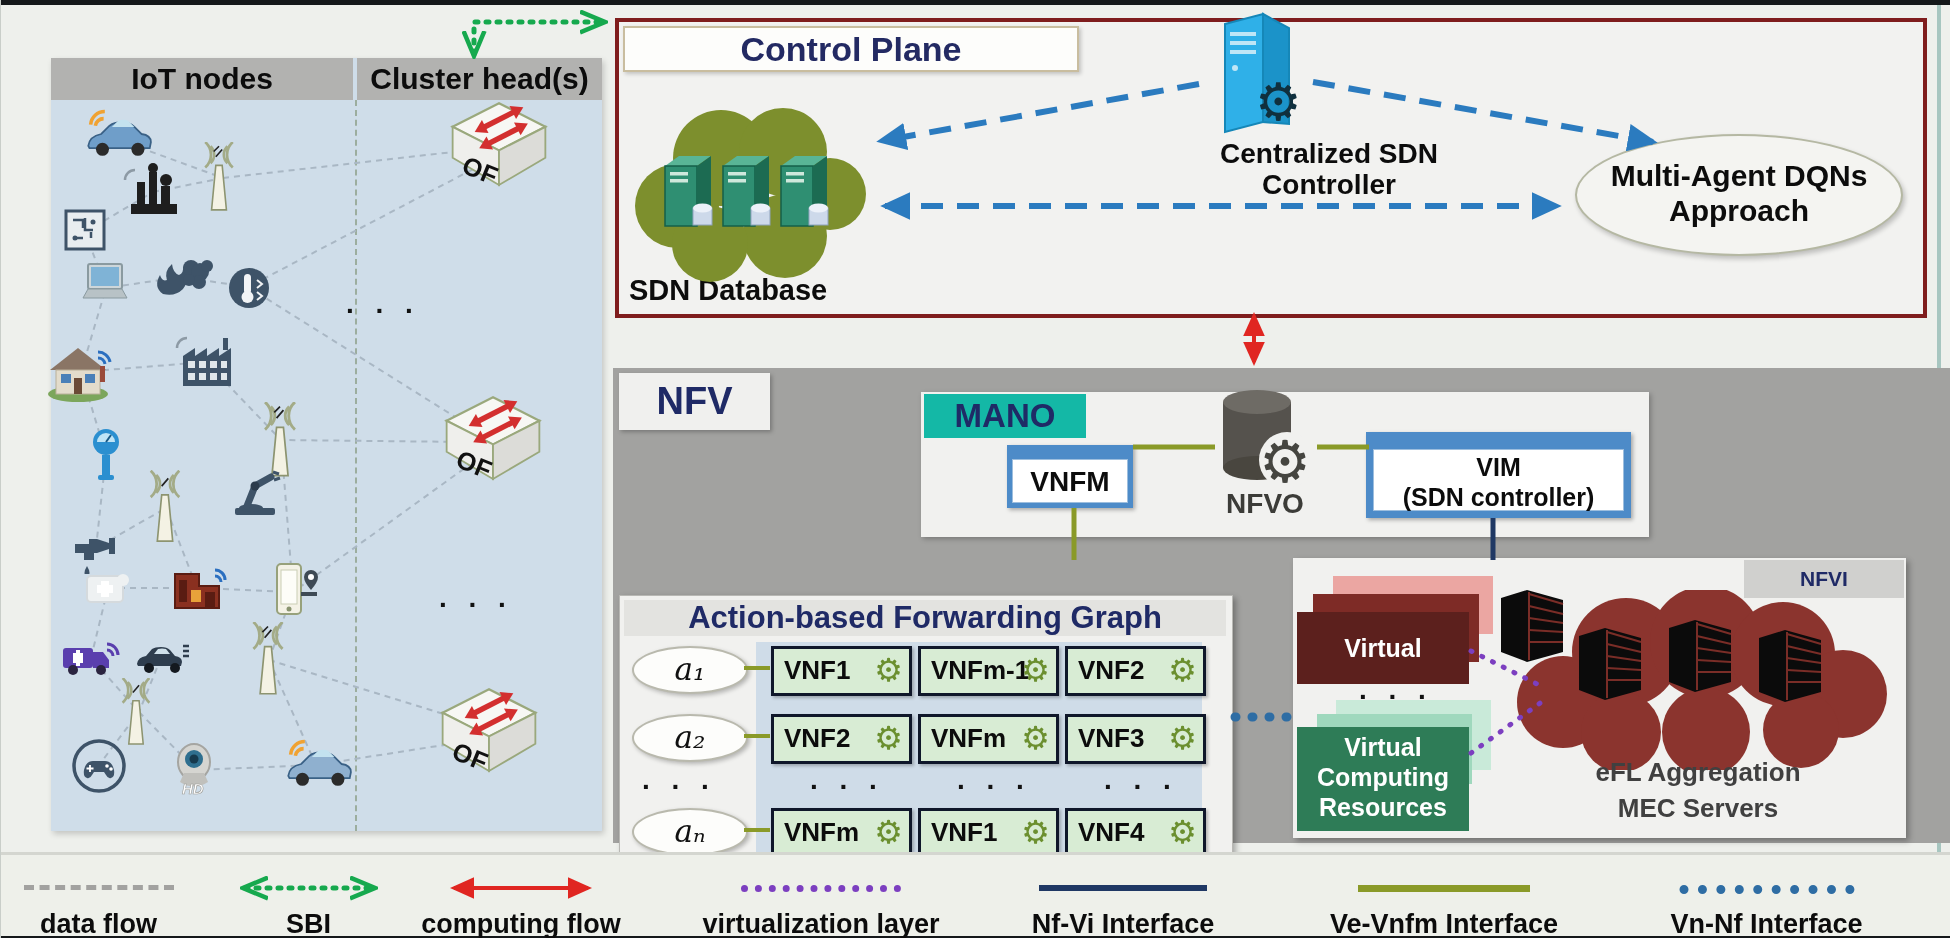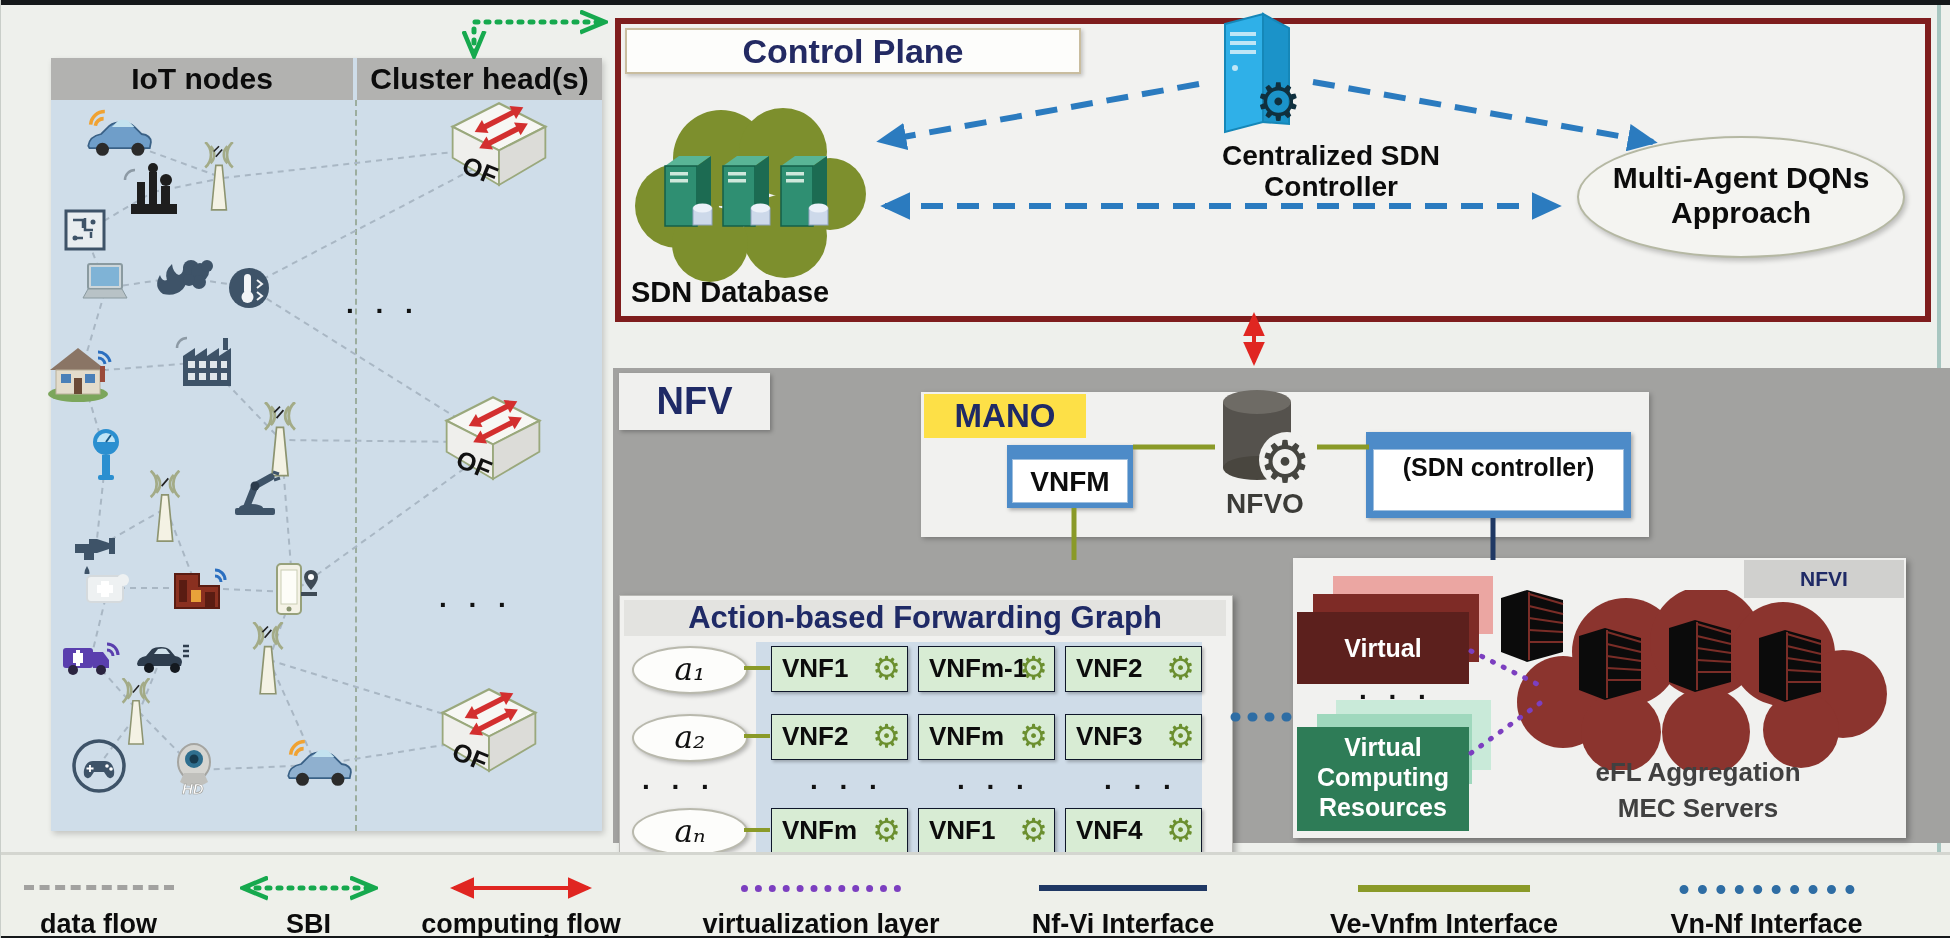--- a/index.html
+++ b/index.html
@@ -11,48 +11,48 @@
   .edge-bottom{left:0;top:933px;width:1950px;height:5px;background:#15181a;}
   .edge-right{left:1936px;top:5px;width:4px;height:928px;background:#a7c6c0;}
   
   .iot-panel{left:50px;top:58px;width:551px;height:773px;background:#cfdde9;box-shadow:2px 3px 6px rgba(0,0,0,.18);}
   .iot-header{top:0;height:42px;background:#b2b2b0;color:#0c0c0c;font-weight:bold;font-size:30px;line-height:42px;text-align:center;}
   .hdr-nodes{left:0;width:302px;}
   .hdr-clusters{left:306px;width:245px;}
   .iot-divider{left:304px;top:42px;width:0;height:731px;border-left:2px dashed #9cad9e;}
   .dots{font-weight:bold;color:#111;font-size:28px;letter-spacing:7px;white-space:nowrap;}
   
-  .cp-box{left:614px;top:18px;width:1304px;height:292px;background:#f2f2f0;border:6px solid #7f1d1d;}
+  .cp-box{left:614px;top:18px;width:1304px;height:292px;background:#f2f2f0;border:4px solid #7f1d1d;}
   .cp-title{left:4px;top:4px;width:452px;height:42px;background:#fdfdfb;border:2px solid #c9bd9f;
             font-size:34px;font-weight:bold;color:#232a63;line-height:42px;text-align:center;box-shadow:2px 2px 4px rgba(0,0,0,.2);}
   .sdn-db-label{left:10px;top:252px;width:240px;font-size:29px;font-weight:bold;color:#0c0c0c;}
   .ctrl-label{left:500px;top:116px;width:420px;font-size:28px;font-weight:bold;color:#0c0c0c;line-height:31px;text-align:center;}
   .dqn-ellipse{left:956px;top:112px;width:324px;height:118px;background:#f4f4f1;border:2px solid #b5b8a3;
                border-radius:50%;box-shadow:2px 3px 5px rgba(0,0,0,.22);}
   .dqn-text{width:100%;top:22px;font-size:30px;font-weight:bold;color:#0c0c0c;line-height:35px;text-align:center;}
   
   .nfv-box{left:612px;top:368px;width:1481px;height:475px;background:#a2a2a0;}
   .nfv-label{left:6px;top:5px;width:151px;height:57px;background:#f0f0ee;font-size:38px;font-weight:bold;color:#1f2a66;line-height:57px;text-align:center;box-shadow:2px 2px 4px rgba(0,0,0,.25);}
   .mano-box{left:308px;top:24px;width:728px;height:145px;background:#f1f1ef;box-shadow:2px 2px 5px rgba(0,0,0,.25);}
-  .mano-label{left:3px;top:2px;width:162px;height:44px;background:#fde047;font-size:33px;font-weight:bold;color:#1f2a66;line-height:44px;text-align:center;}
+  .mano-label{left:3px;top:2px;width:162px;height:44px;background:#14b8a6;font-size:33px;font-weight:bold;color:#1f2a66;line-height:44px;text-align:center;}
   .vnfm{left:1006px;top:445px;width:126px;height:63px;background:#4d8bc8;padding:0;box-shadow:2px 2px 4px rgba(0,0,0,.3);}
   .vnfm-inner{position:absolute;left:5px;top:14px;right:5px;bottom:5px;background:#fff;border:1px solid #9dbede;
               font-size:28px;font-weight:bold;color:#0c0c0c;text-align:center;line-height:44px;}
   .vim{left:1365px;top:432px;width:265px;height:86px;background:#4d8bc8;box-shadow:2px 2px 4px rgba(0,0,0,.3);}
   .vim-inner{position:absolute;left:7px;top:17px;right:7px;bottom:7px;background:#fff;border:1px solid #9dbede;
              font-size:25px;font-weight:bold;color:#0c0c0c;text-align:center;line-height:30px;padding-top:2px;}
   .nfvo-label{left:1206px;top:488px;width:116px;font-size:28px;font-weight:bold;color:#3c3c38;text-align:center;}
   
   .afg-box{left:618px;top:558px;width:612px;height:274px;background:#f1f1ef;border:1px solid #b8b8b4;box-shadow:3px 3px 6px rgba(0,0,0,.3);margin-top:37px;}
   .afg-title{left:4px;top:4px;width:602px;height:36px;background:#e3e3e0;font-size:31px;font-weight:bold;color:#1f2a66;line-height:36px;text-align:center;}
   .afg-panel{left:136px;top:46px;width:446px;height:222px;background:#cfdce8;}
   .a-ellipse{width:112px;height:44px;background:#fdfdfb;border:2px solid #b9b9ad;border-radius:50%;
              font-family:"DejaVu Serif","DejaVu Sans",serif;font-style:italic;font-size:31px;color:#111;
              text-align:center;line-height:42px;box-shadow:2px 2px 4px rgba(0,0,0,.25);}
-  .vnf-chip{width:135px;height:44px;background:#d8ecd4;border:1px solid #0f172a;box-shadow:2px 2px 3px rgba(0,0,0,.25);}
+  .vnf-chip{width:135px;height:44px;background:#d8ecd4;border:3px solid #0f172a;box-shadow:2px 2px 3px rgba(0,0,0,.25);}
   .vnf-name{position:absolute;left:10px;top:6px;font-size:26px;font-weight:bold;color:#0c0c0c;}
   .gear{position:absolute;right:6px;top:2px;font-size:32px;color:#6b8f2f;font-family:"DejaVu Sans",sans-serif;}
   
   .nfvi-box{left:1292px;top:558px;width:613px;height:280px;background:#f1f1ef;box-shadow:3px 3px 6px rgba(0,0,0,.3);}
   .nfvi-label{left:451px;top:2px;width:160px;height:38px;background:#d0d0ce;font-size:21px;font-weight:bold;color:#1f2a66;line-height:38px;text-align:center;}
   .layer{position:absolute;}
   .storage-back{left:40px;top:18px;width:160px;height:58px;background:#eba6a2;}
   .storage-mid{left:20px;top:36px;width:166px;height:68px;background:#7e2b26;}
   .storage-front{left:4px;top:54px;width:172px;height:72px;background:#5c201d;color:#fff;font-size:25px;font-weight:bold;text-align:center;line-height:72px;}
   .comp-back{left:43px;top:142px;width:155px;height:70px;background:#c9ead9;}
@@ -456,20 +456,21 @@
       <ellipse cx="48" cy="80" rx="34" ry="12" fill="#49463f"></ellipse>
       <ellipse cx="48" cy="14" rx="34" ry="12" fill="#6e6b65"></ellipse>
       <circle cx="78" cy="72" r="28" fill="#f1f1ef"></circle>
       <text x="50" y="94" font-size="58" fill="#454540" font-family="DejaVu Sans">⚙</text>
     </svg>
   </div>
   <div class="abs nfvo-label">NFVO</div>
 
   <div class="abs vim">
     <div class="vim-inner">
+      <div>VIM</div>
       <div>(SDN controller)</div>
     </div>
   </div>
 
   <div class="abs afg-box">
     <div class="abs afg-title">Action-based Forwarding Graph</div>
     <div class="abs afg-panel"></div>
 
     <div class="abs a-ellipse" style="left:12px;top:50px;">a₁</div>
     <div class="abs a-ellipse" style="left:12px;top:118px;">a₂</div>

